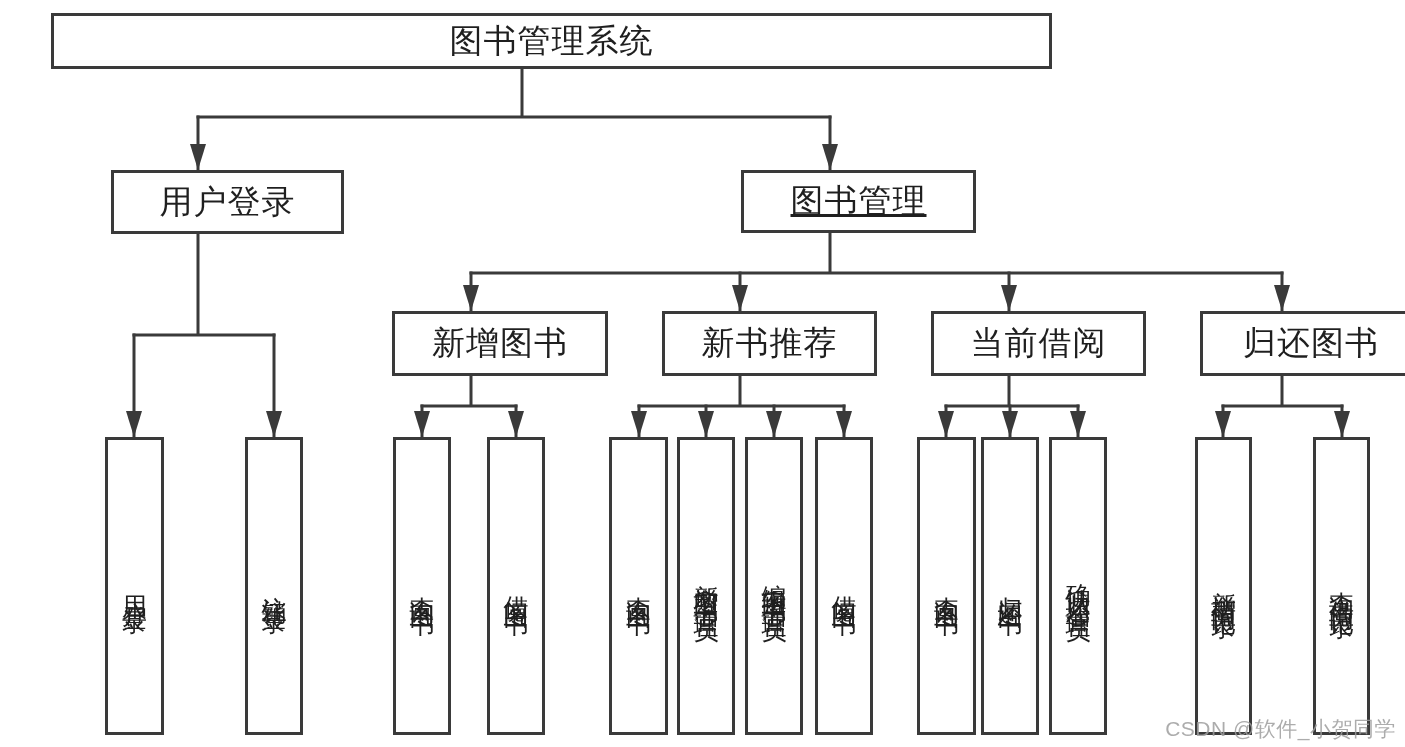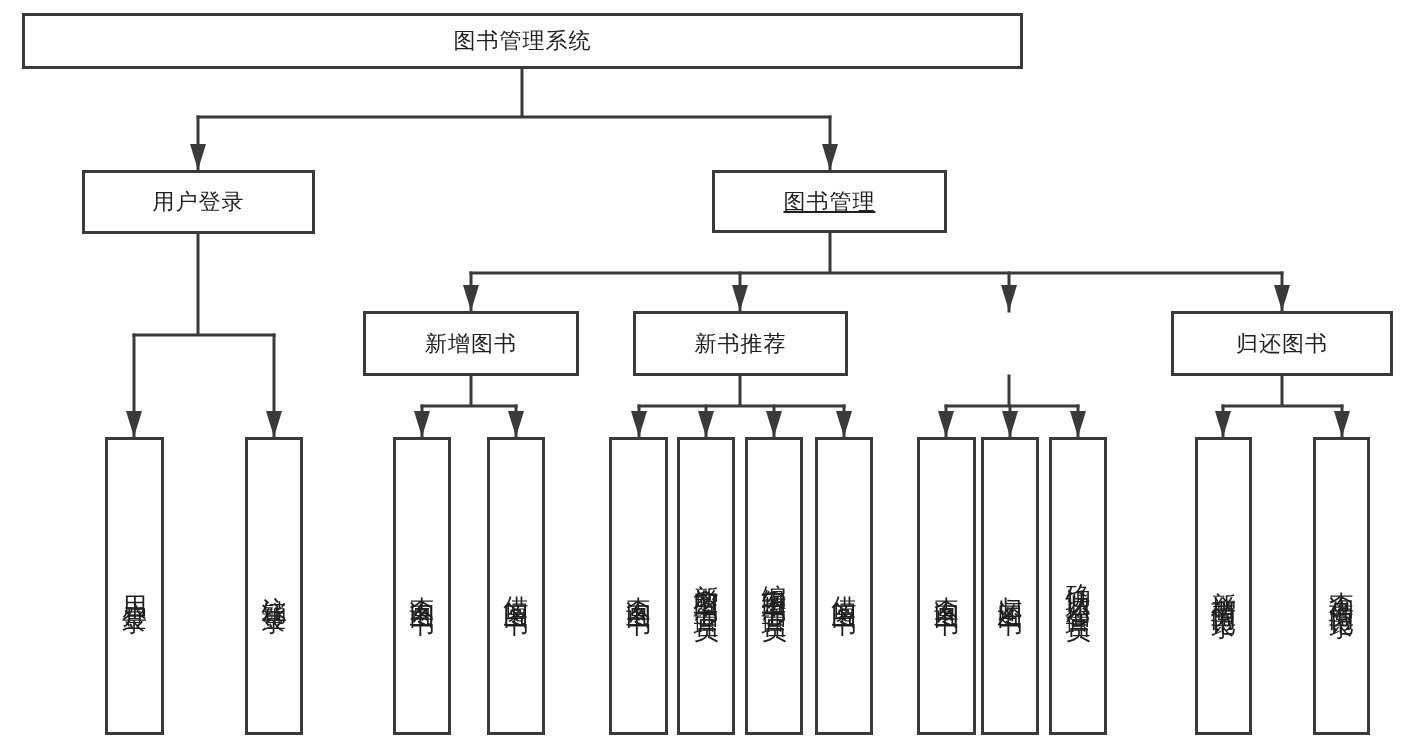--- a/index.html
+++ b/index.html
@@ -27,23 +27,24 @@
     position: absolute;
     box-sizing: border-box;
     border: 3px solid #3a3a3a;
     background: #ffffff;
     display: flex;
     align-items: center;
     justify-content: center;
     color: #1f1f1f;
   }
   .h-box {
-    font-size: 22px;
+    font-size: 33px;
     letter-spacing: 1px;
     white-space: nowrap;
+    margin-left: 29px;
   }
   .v-box {
     writing-mode: vertical-rl;
     text-orientation: mixed;
     font-size: 25px;
     letter-spacing: 5px;
     line-height: 1;
   }
   
   .n-root  { left: 22px;  top: 13px;  width: 1001px; height: 56px; }
@@ -130,34 +131,36 @@
     </g>
   </svg>
 
   <div class="box h-box n-root">图书管理系统</div>
 
   <div class="box h-box n-l2a">用户登录</div>
   <div class="box h-box n-l2b">图书管理</div>
 
   <div class="box h-box n-l3a">新增图书</div>
   <div class="box h-box n-l3b">新书推荐</div>
+  <div class="box h-box n-l3c">当前借阅</div>
   <div class="box h-box n-l3d">归还图书</div>
 
   <div class="box v-box leaf n-f01">用户登录</div>
   <div class="box v-box leaf n-f02">注销登录</div>
 
   <div class="box v-box leaf n-f03">查询图书</div>
   <div class="box v-box leaf n-f04">借阅图书</div>
 
   <div class="box v-box leaf n-f05">查询图书</div>
   <div class="box v-box leaf n-f06">新增图书（管理员）</div>
   <div class="box v-box leaf n-f07">编辑图书（管理员）</div>
   <div class="box v-box leaf n-f08">借阅图书</div>
 
   <div class="box v-box leaf n-f09">查询图书</div>
   <div class="box v-box leaf n-f10">归还图书</div>
   <div class="box v-box leaf n-f11">确认归还（管理员）</div>
 
   <div class="box v-box leaf n-f12">新增借阅记录</div>
   <div class="box v-box leaf n-f13">查询借阅记录</div>
 
+  <div class="watermark">CSDN @软件_小贺同学</div>
 
 </div>
 
 </body></html>

